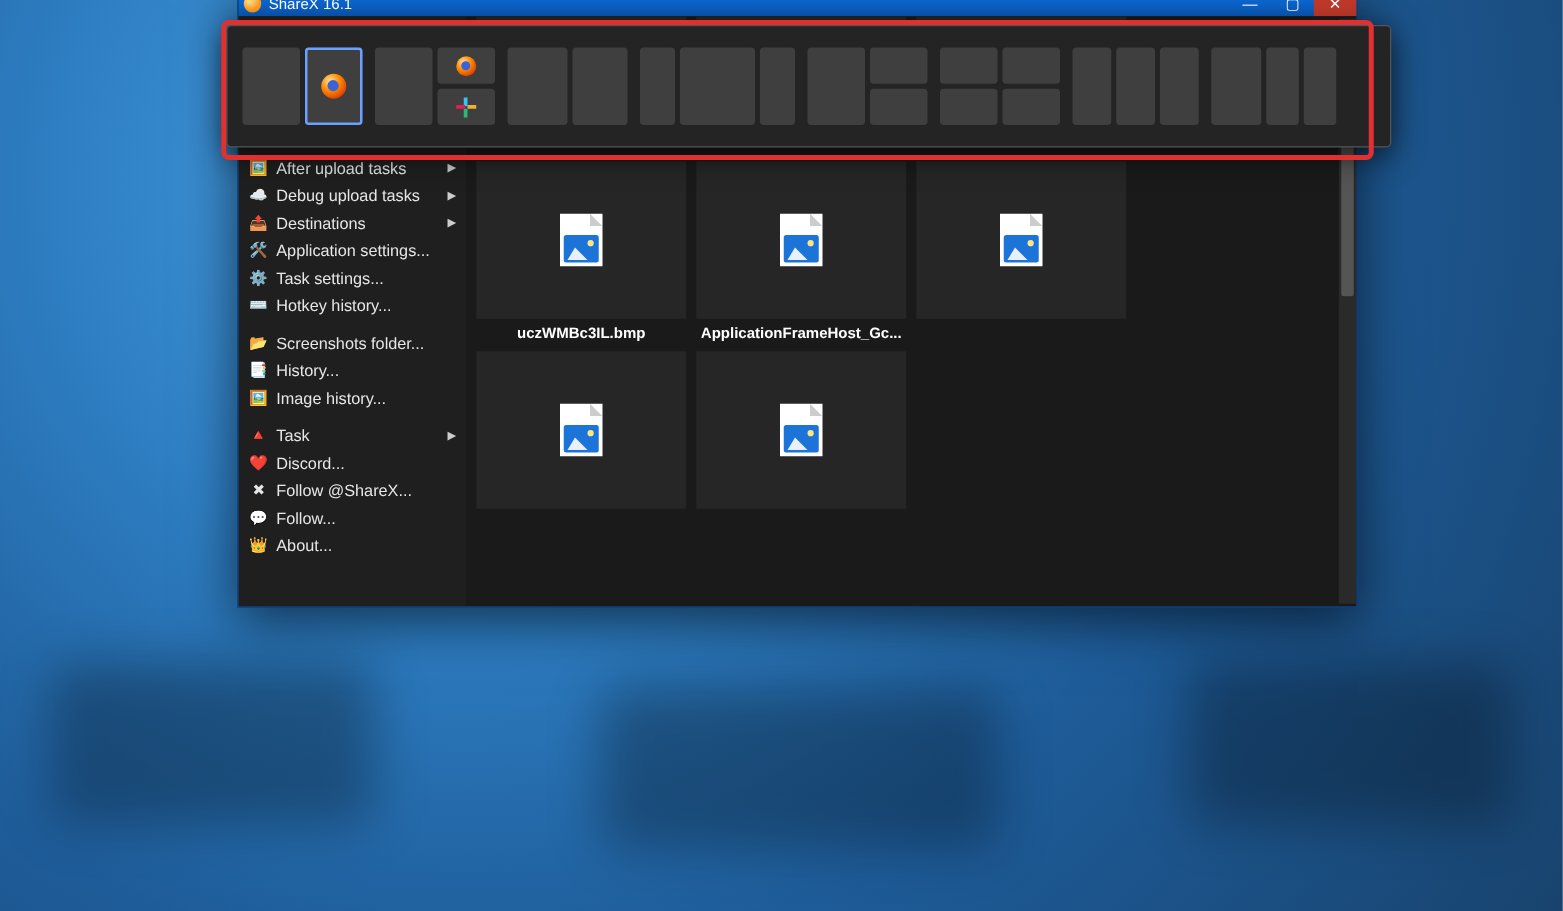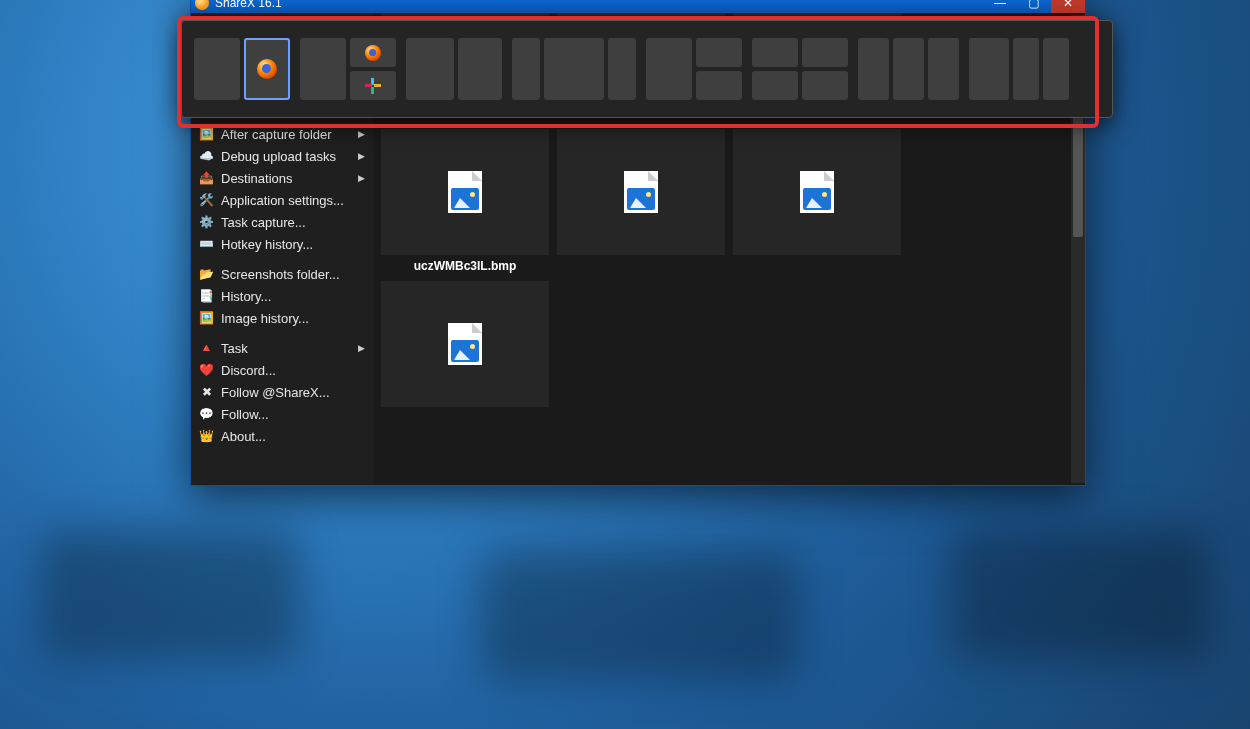--- a/index.html
+++ b/index.html
@@ -218,40 +218,40 @@
       <div>—</div>
       <div>▢</div>
       <div style="background:#c0392b;">✕</div>
     </div>
   </div>
 
   <div class="content">
     <div class="sidebar">
       <div class="menu-item">
           <span class="mi-icon">🖼️</span>
-          <span>After capture folder</span>
+          <span>After upload tasks</span>
           <span class="arrow">▶</span>
         </div>
       <div class="menu-item">
           <span class="mi-icon">☁️</span>
           <span>Debug upload tasks</span>
           <span class="arrow">▶</span>
         </div>
       <div class="menu-item">
           <span class="mi-icon">📤</span>
           <span>Destinations</span>
           <span class="arrow">▶</span>
         </div>
       <div class="menu-item">
           <span class="mi-icon">🛠️</span>
           <span>Application settings...</span>
         </div>
       <div class="menu-item">
           <span class="mi-icon">⚙️</span>
-          <span>Task capture...</span>
+          <span>Task settings...</span>
         </div>
       <div class="menu-item">
           <span class="mi-icon">⌨️</span>
           <span>Hotkey history...</span>
         </div>
       <div class="menu-sep"></div>
       <div class="menu-item">
           <span class="mi-icon">📂</span>
           <span>Screenshots folder...</span>
         </div>
@@ -310,42 +310,50 @@
         </div>
 
         <div class="card">
           <div class="thumb">
               <div class="fileicon">
                 <div class="pic"></div>
               </div>
             </div>
           <div class="caption">uczWMBc3IL.bmp</div>
         </div>
-
         <div class="card">
           <div class="thumb">
               <div class="fileicon">
                 <div class="pic"></div>
               </div>
             </div>
-        </div>
+          <div class="caption">ApplicationFrameHost_Gc...</div>
+        </div>
+
         <div class="card">
           <div class="thumb">
               <div class="fileicon">
                 <div class="pic"></div>
               </div>
             </div>
         </div>
         <div class="card">
           <div class="thumb">
               <div class="fileicon">
                 <div class="pic"></div>
               </div>
             </div>
         </div>
+        <div class="card">
+          <div class="thumb">
+              <div class="fileicon">
+                <div class="pic"></div>
+              </div>
+            </div>
+        </div>
       </div>
 
       <div class="scrollbar">
           <div class="thumb"></div>
         </div>
     </div>
   </div>
 </div>
 
 <div class="overlay">

